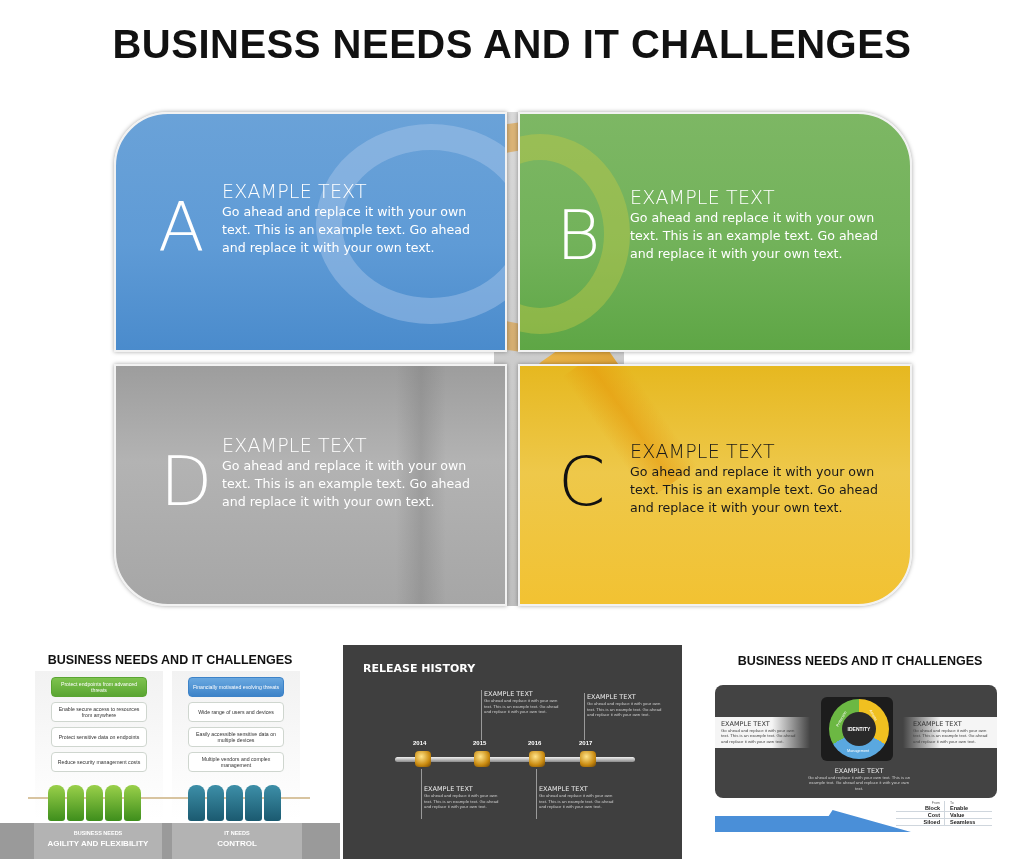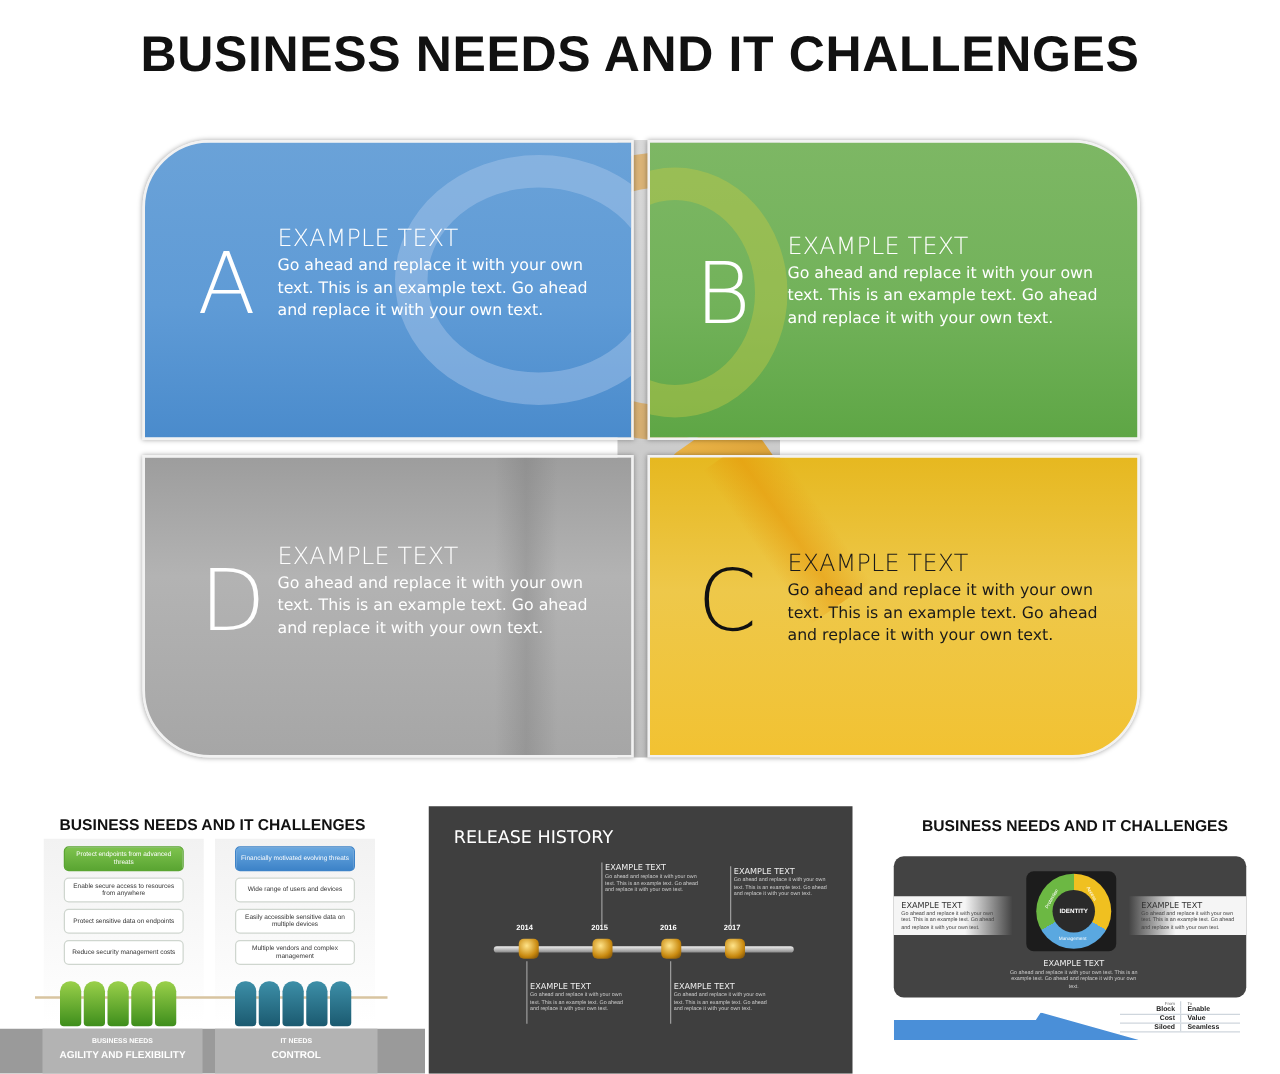--- a/index.html
+++ b/index.html
@@ -50,21 +50,21 @@
   .team { position:absolute; top:140px; display:flex; gap:2px; }
   .team span { display:block; width:17px; height:36px; border-radius:8px 8px 3px 3px; }
   .team.green { left:48px; } .team.green span { background:linear-gradient(180deg,#9ad04a,#3e8e1c); }
   .team.blue { left:188px; } .team.blue span { background:linear-gradient(180deg,#3d8fa8,#1b5a70); }
   .ground { position:absolute; left:0; top:178px; width:340px; height:36px; background:#9a9a9a; }
   .gbox { position:absolute; top:178px; height:36px; background:#b3b3b3; color:#fff; text-align:center; font-weight:bold; }
   .gbox.left { left:34px; width:128px; } .gbox.right { left:172px; width:130px; }
   .gsmall { font-size:5.5px; margin-top:7px; }
   .gbig { font-size:8px; margin-top:3px; }
 
-  .t2 .rh { position:absolute; left:20px; top:17px; font-weight:normal; font-size:14px; color:#fff; font-family:"DejaVu Sans", sans-serif; }
+  .t2 .rh { position:absolute; left:20px; top:17px; font-weight:bold; font-size:11px; color:#fff; font-family:"DejaVu Sans", sans-serif; }
   .track { position:absolute; left:52px; top:112px; width:240px; height:5px; background:linear-gradient(180deg,#f0f0f0,#8a8a8a); border-radius:3px; }
   .node { position:absolute; top:106px; width:16px; height:16px; border-radius:4px; background:radial-gradient(circle at 40% 35%,#ffe48a,#c98a10 60%,#6b4305); }
   .year { position:absolute; top:95px; font-size:6px; font-weight:bold; color:#fff; }
   .vline { position:absolute; width:1px; background:#9a9a9a; }
   .tlbox { position:absolute; width:76px; color:#ddd; }
   .tlhead { font-family:"DejaVu Sans", sans-serif; font-size:6.5px; color:#eee; }
   .tlbody { font-size:4.3px; line-height:5.6px; color:#ccc; }
 
   .t3 .ttitle { position:absolute; top:9px; left:0; width:328px; text-align:center; font-weight:bold; font-size:12.5px; color:#111; }
   .darkpanel { position:absolute; left:19px; top:40px; width:282px; height:113px; background:#434343; border-radius:8px; }

